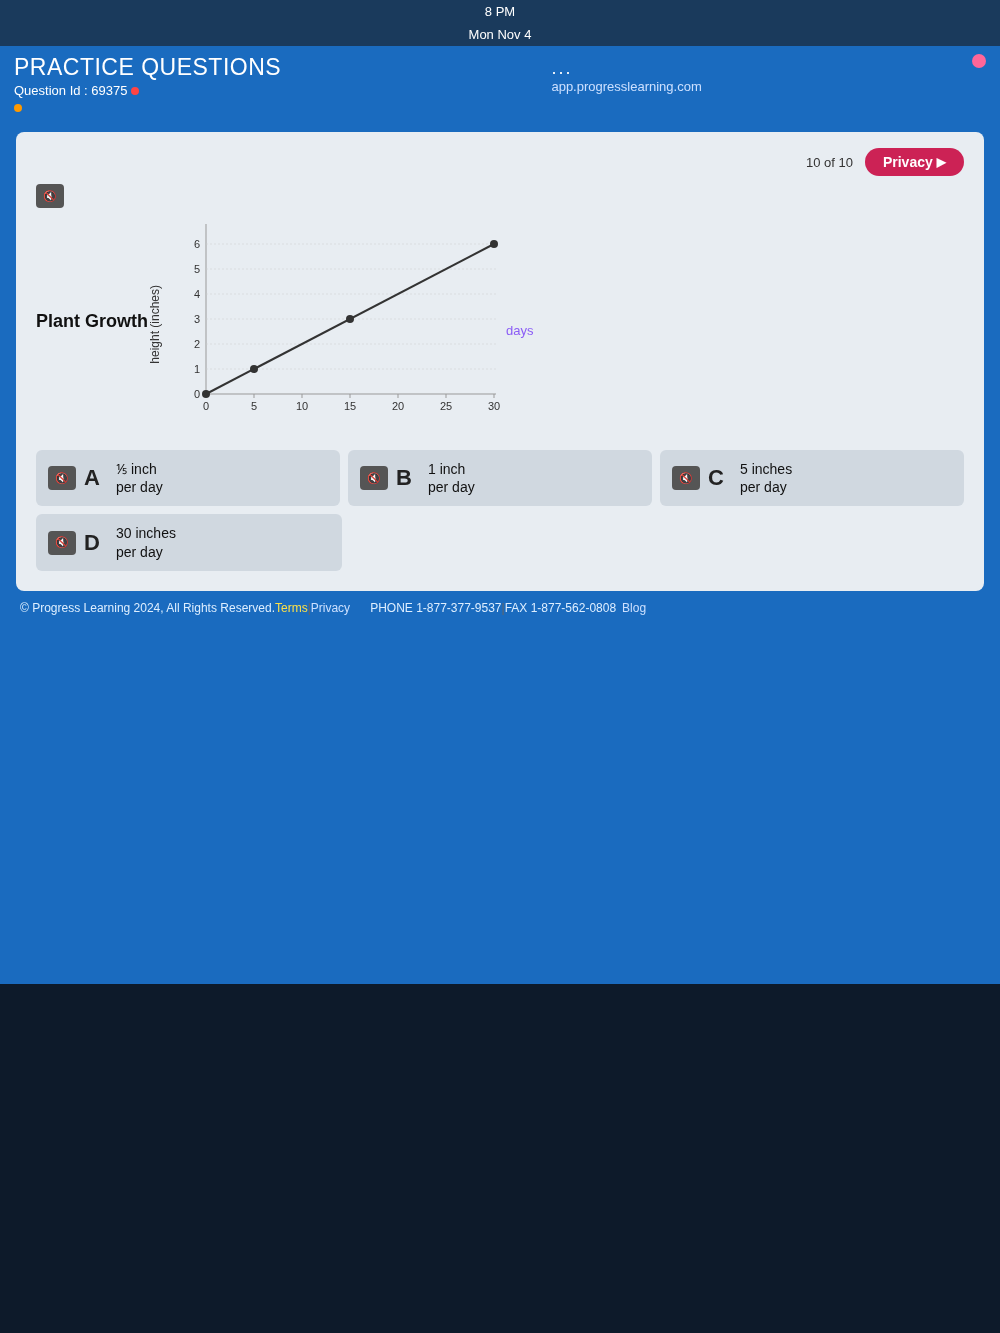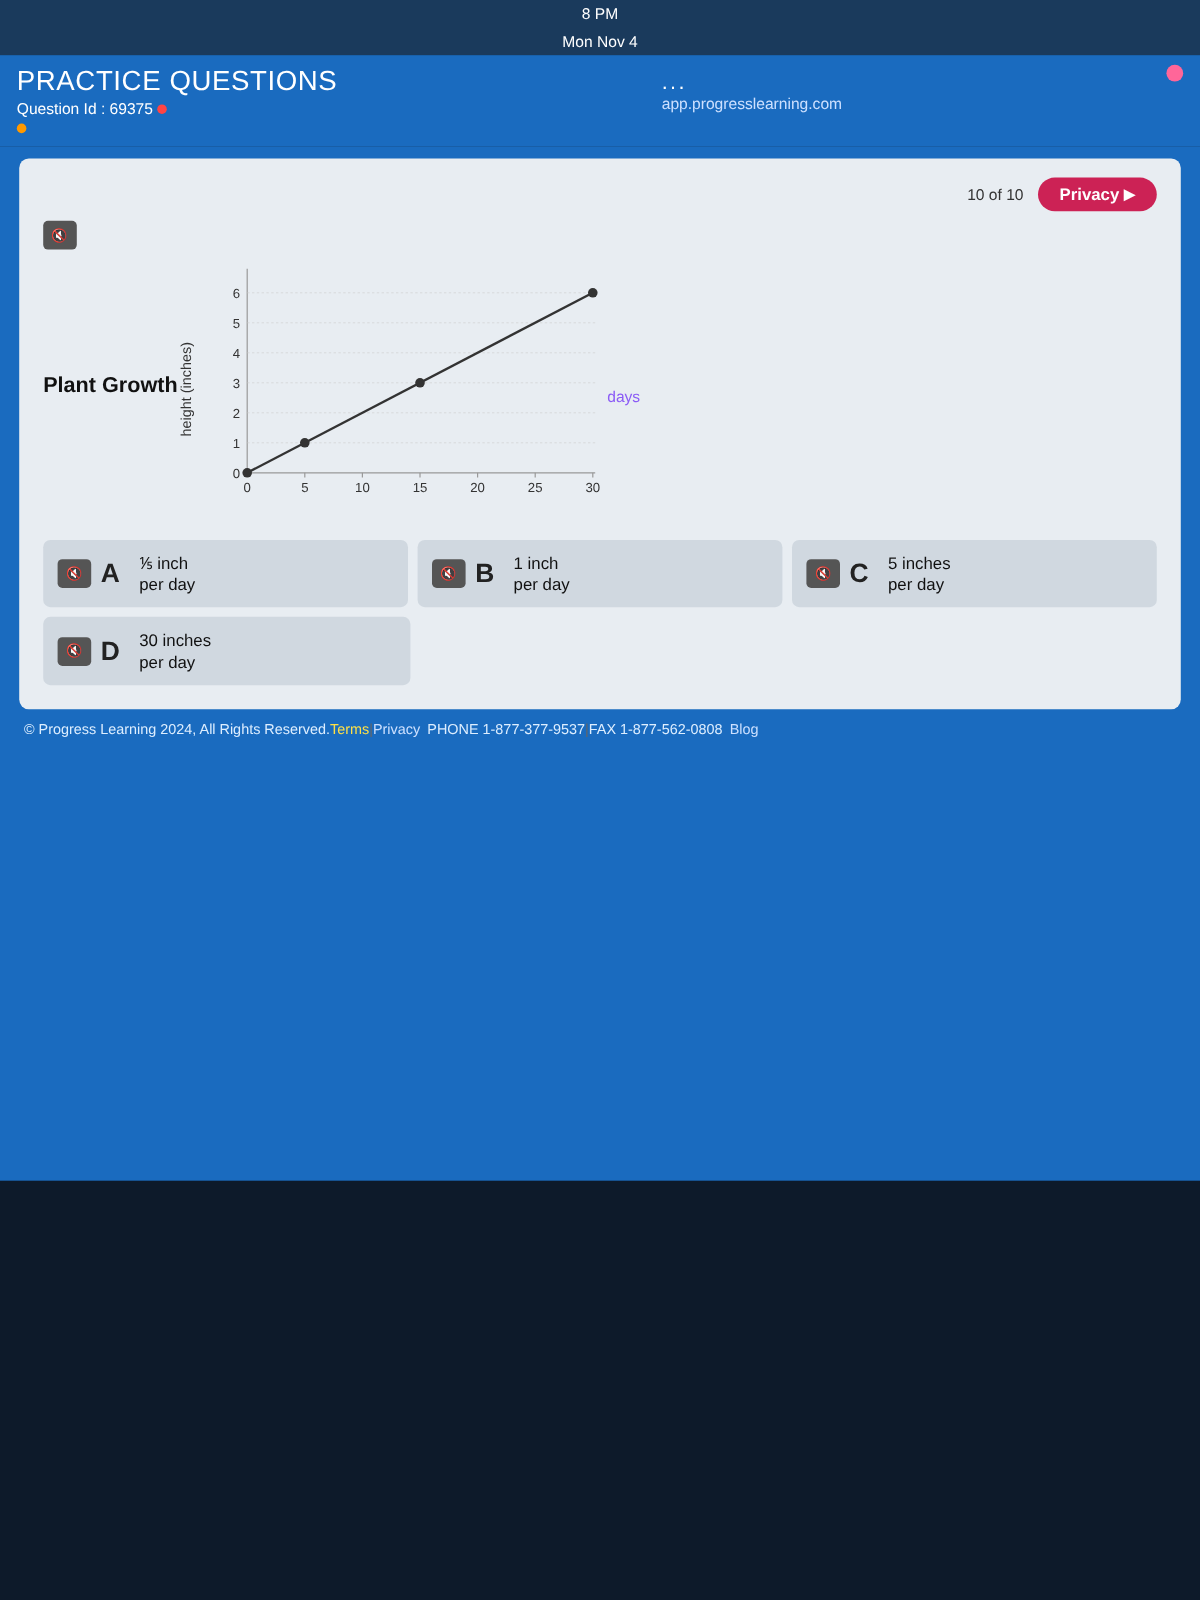--- a/index.html
+++ b/index.html
@@ -374,21 +374,21 @@
 
   </div>
 
   <div style="margin-top:0;">
     <div class="footer-text" style="padding:10px 4px 0;color:#ddeeff;font-size:12px;">
       <span>© Progress Learning 2024, All Rights Reserved.</span>
       <span class="footer-sep"> </span>
       <a class="footer-link" href="#" style="color:#fde047;">Terms</a>
       <span class="footer-sep"> | </span>
       <a class="footer-link" href="#" style="color:#cce0ff;">Privacy</a>
-      <span style="color:#ddeeff;margin-left:6px;">PHONE 1-877-377-9537</span>
+      <span style="color:#ddeeff;margin-left:20px;">PHONE 1-877-377-9537</span>
       <span class="footer-sep"> | </span>
       <span style="color:#ddeeff;">FAX 1-877-562-0808</span>
       <a class="footer-link" href="#" style="color:#cce0ff;margin-left:6px;">Blog</a>
     </div>
   </div>
 </div>
 
 <div class="dark-bottom"></div>
 
 </body></html>

